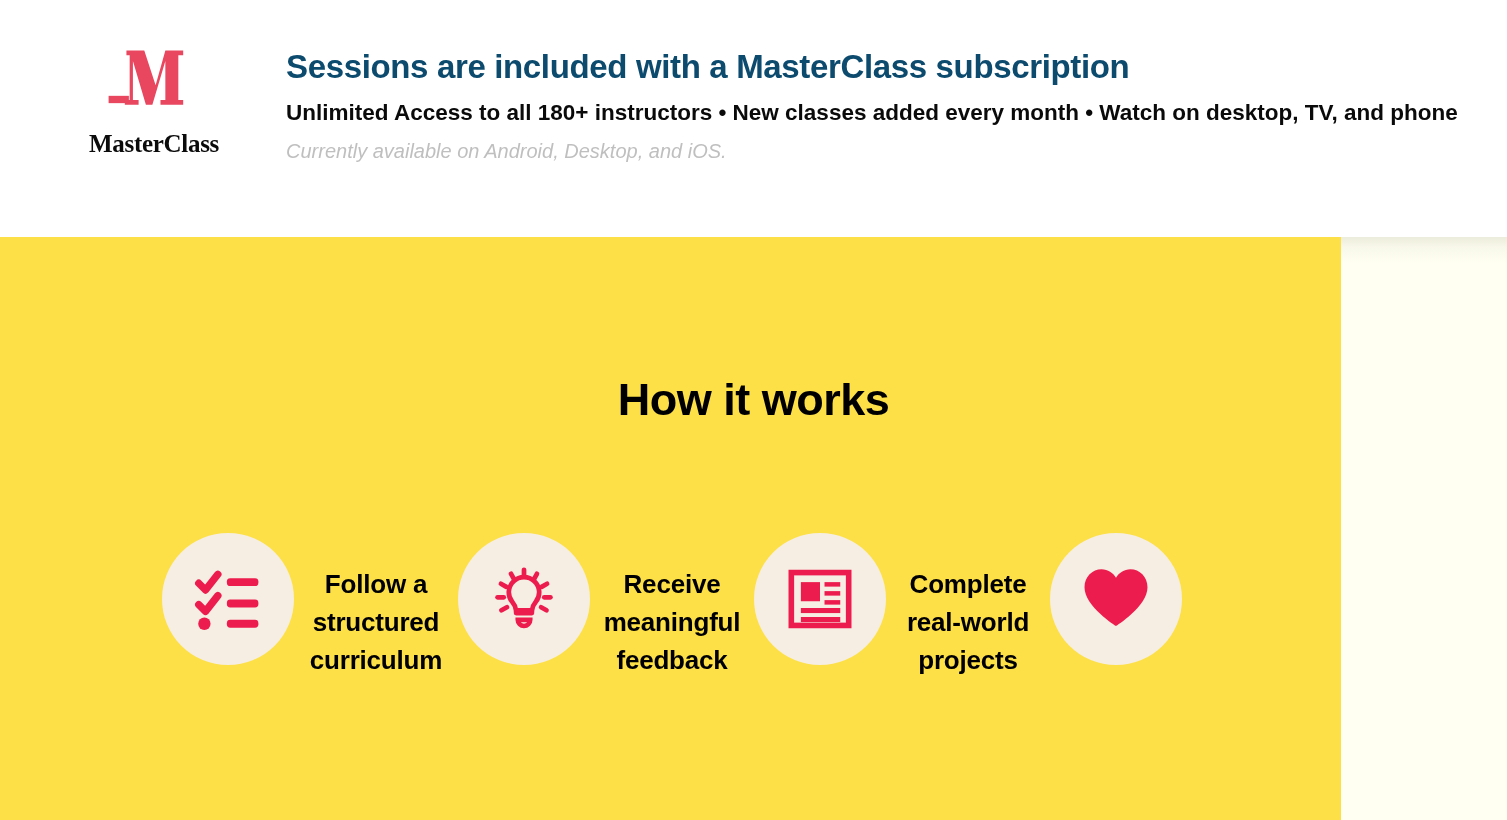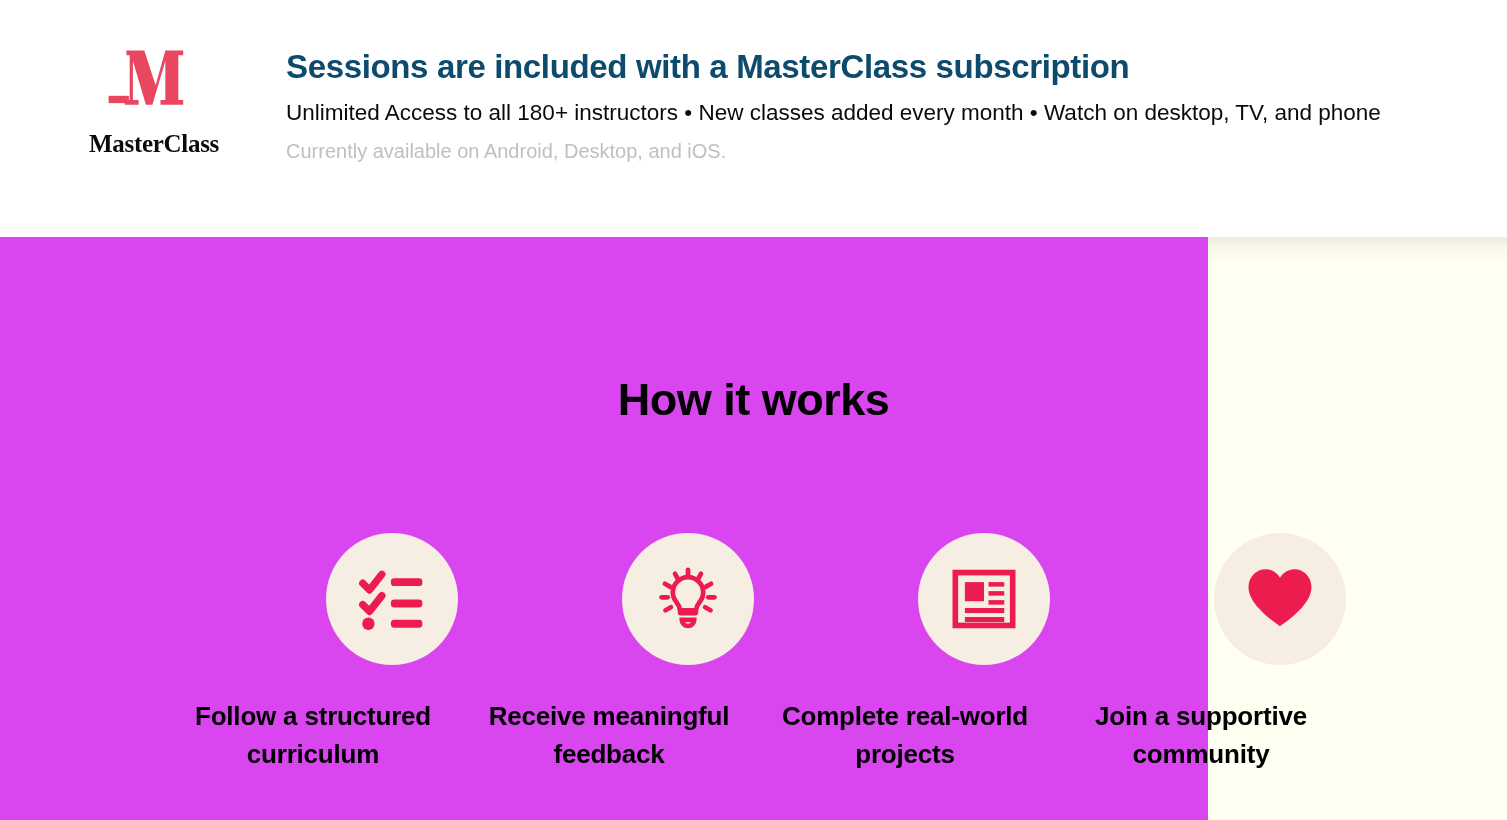--- a/index.html
+++ b/index.html
@@ -89,43 +89,44 @@
     font-weight: 700;
     line-height: 1.18;
     letter-spacing: -0.35px;
     color: #0c4a6e;
     white-space: nowrap;
   }
 
   .header-subtitle {
     margin-top: 11px;
     font-size: 22.5px;
-    font-weight: 400;
+    font-weight: 700;
     line-height: 1.3;
     color: #0A0A0A;
     white-space: nowrap;
   }
 
   .header-note {
     margin-top: 11px;
     font-size: 20px;
     font-weight: 400;
     line-height: 1.3;
     color: #BFBFBF;
     white-space: nowrap;
+    font-style: italic;
   }
 
   
   .hiw-section {
     position: absolute;
     top: 237px;
     left: 0;
-    width: 1208px;
+    width: 1341px;
     height: 583px;
-    background: #d946ef;
+    background: #fde047;
   }
 
   .hiw-title {
     position: absolute;
     top: 138px;
     left: 0;
     width: 1507px;
     text-align: center;
     font-size: 45px;
     font-weight: 700;
@@ -140,22 +141,21 @@
     left: 162px;
     width: 1184px;
     display: flex;
     justify-content: space-between;
     align-items: flex-start;
   }
 
   .card {
     width: 296px;
     display: flex;
-    flex-direction: column;
-    align-items: flex-end;
+    align-items: flex-start;
   }
 
   .icon-circle {
     width: 132px;
     height: 132px;
     border-radius: 50%;
     background: #F6EEE2;
     display: flex;
     align-items: center;
     justify-content: center;
@@ -268,19 +268,18 @@
         </div>
         <div class="card-label">Complete real-world projects</div>
       </div>
 
       <div class="card">
         <div class="icon-circle">
           <svg viewBox="0 0 64 64">
             <path d="M32 56 C32 56 4 38.5 4 21.5 C4 12.2 11 5.5 19.2 5.5 C24.8 5.5 29.4 8.6 32 13.2 C34.6 8.6 39.2 5.5 44.8 5.5 C53 5.5 60 12.2 60 21.5 C60 38.5 32 56 32 56 Z" fill="#ED1C4E"></path>
           </svg>
         </div>
-        <div class="card-label">Join a supportive community</div>
       </div>
 
     </div>
   </div>
 
 </div>
 
 </body></html>

